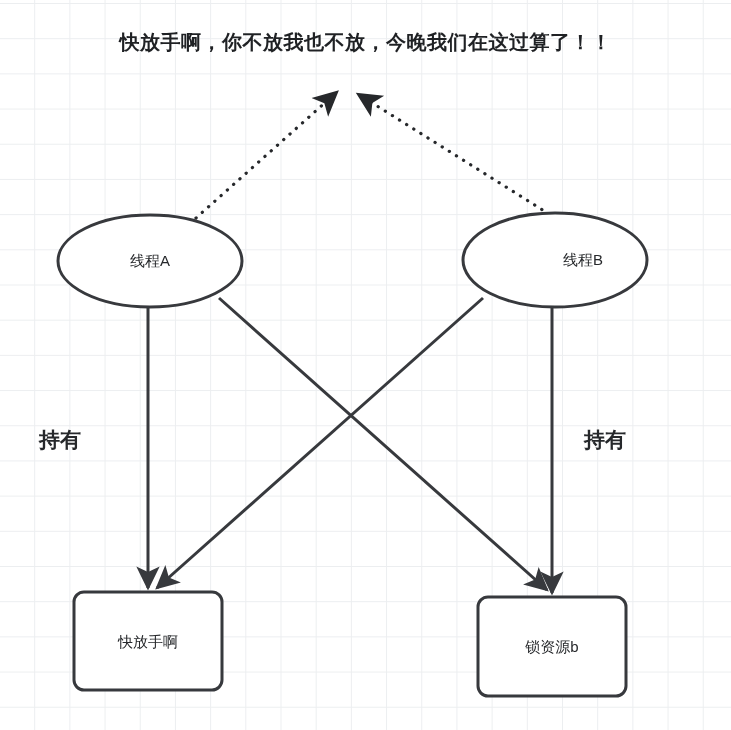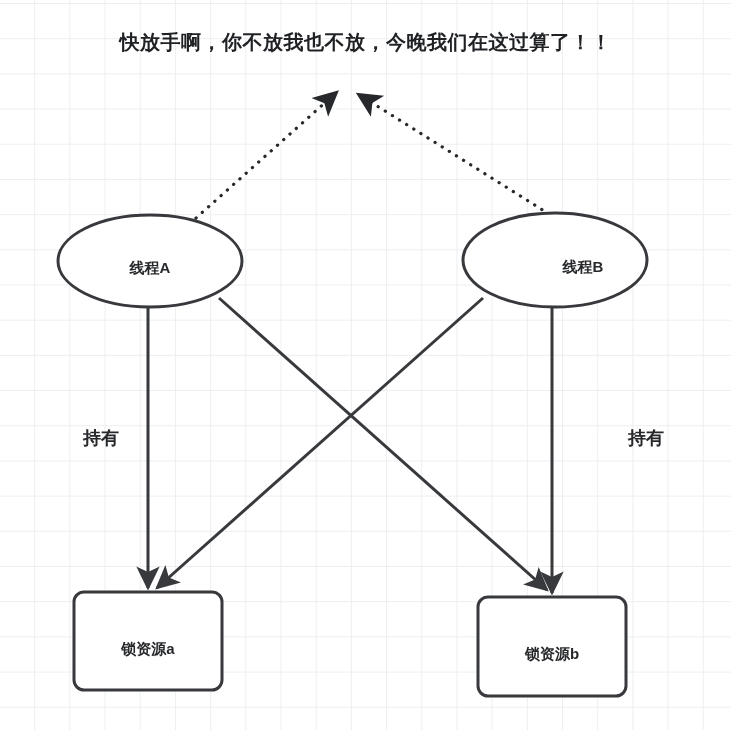--- a/index.html
+++ b/index.html
@@ -37,29 +37,28 @@
     text-align: center;
     font-size: 20px;
     font-weight: bold;
     color: #1f2124;
     letter-spacing: 0.5px;
   }
   .node-label {
     position: absolute;
     text-align: center;
     font-size: 15px;
-    font-weight: bold;
+    font-weight: normal;
     color: #26282b;
     pointer-events: none;
-    margin-top: 7px;
   }
   .edge-label {
     position: absolute;
-    text-align: right;
-    font-size: 18px;
+    text-align: left;
+    font-size: 21px;
     font-weight: bold;
     color: #26282b;
   }
   .shape-stroke {
     fill: #ffffff;
     stroke: #37393d;
     stroke-width: 3;
   }
   .conn-line {
     stroke: #37393d;
@@ -115,19 +114,19 @@
     <ellipse class="shape-stroke" cx="150" cy="261" rx="92" ry="46"></ellipse>
     <ellipse class="shape-stroke" cx="555" cy="260" rx="92" ry="47"></ellipse>
     <rect class="shape-stroke" x="74" y="592" width="148" height="98" rx="10" ry="10"></rect>
     <rect class="shape-stroke" x="478" y="597" width="148" height="99" rx="10" ry="10"></rect>
   </svg>
 
   <div class="title-text">快放手啊，你不放我也不放，今晚我们在这过算了！！</div>
 
   <div class="node-label" style="left:60px; top:252px; width:180px;">线程A</div>
   <div class="node-label" style="left:465px; top:251px; width:180px;padding-left:28px;">线程B</div>
-  <div class="node-label" style="left:74px; top:633px; width:148px;">锁资源a</div>
+  <div class="node-label" style="left:74px; top:633px; width:148px;">快放手啊</div>
   <div class="node-label" style="left:478px; top:638px; width:148px;">锁资源b</div>
 
   <div class="edge-label" style="left:39px; top:426px; width:80px;">持有</div>
   <div class="edge-label" style="left:584px; top:426px; width:80px;">持有</div>
 
 </div>
 
 </body></html>

